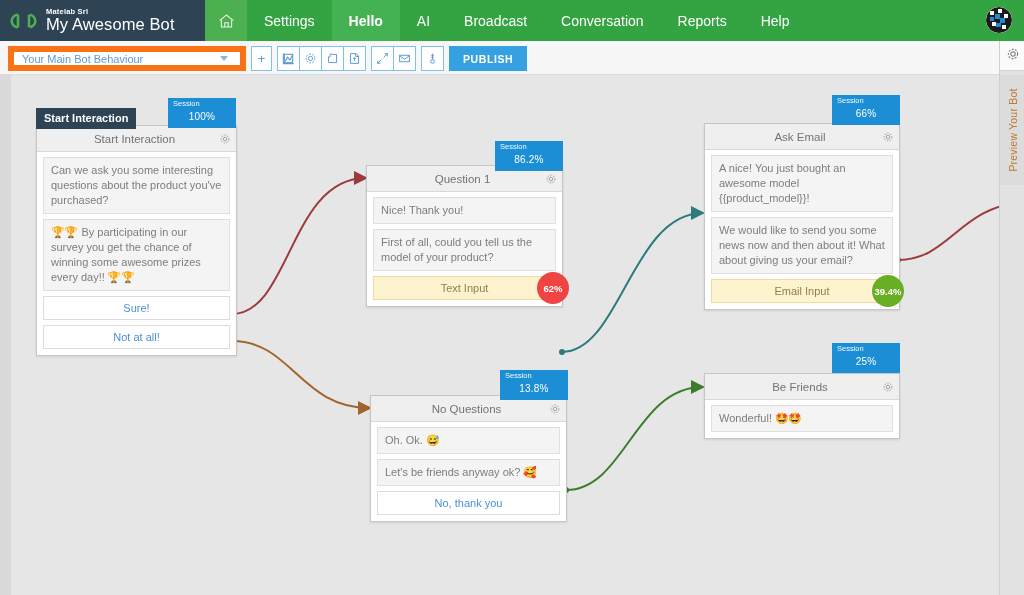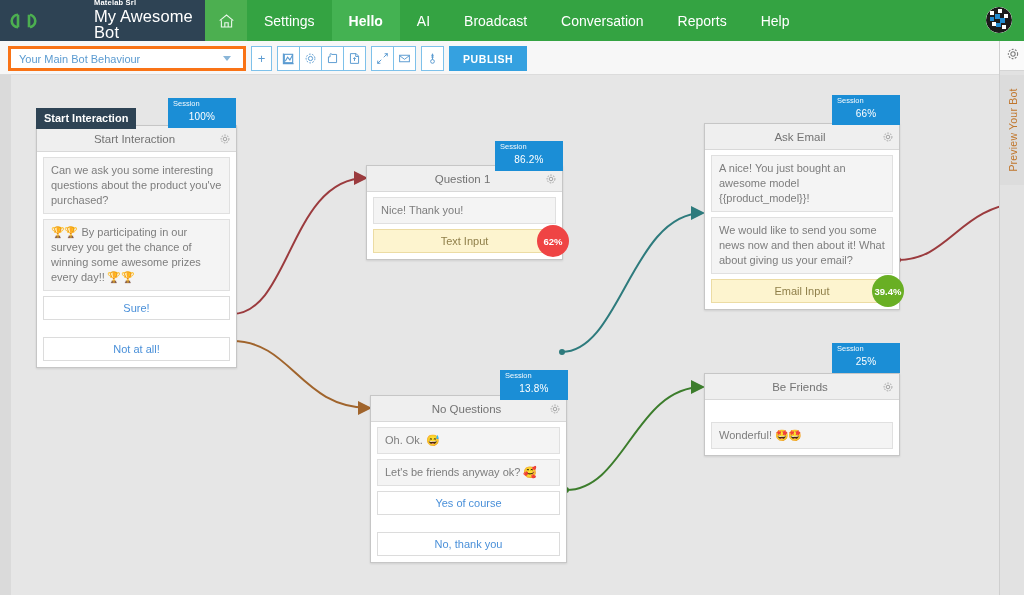--- a/index.html
+++ b/index.html
@@ -27,21 +27,21 @@
     display: flex; align-items: center;
     padding-left: 9px;
     position: relative;
   }
   .brand-logo {
     width: 30px; height: 20px;
     margin-right: 7px;
     flex: 0 0 auto;
     display: flex; align-items: center;
   }
-  .brand-text { line-height: 1; padding-bottom: 1px; margin-left: 48px; }
+  .brand-text { line-height: 1; padding-bottom: 1px; }
   .brand-sub {
     font-size: 7.5px; color: #ffffff;
     letter-spacing: .2px; display: block;
     font-weight: bold; margin-bottom: 1px;
   }
   .brand-title {
     font-size: 16.5px; color: #ffffff;
     display: block; font-weight: normal;
     letter-spacing: .1px;
   }
@@ -72,21 +72,21 @@
     background: #f7f7f7;
     border-bottom: 1px solid #dcdcdc;
     z-index: 55;
   }
   .toolbar-inner {
     position: absolute; left: 8px; top: 5px;
     display: flex; align-items: center; height: 25px;
   }
   .behaviour-select {
     width: 238px; height: 25px;
-    border: 3px solid #f97316;
+    border: 6px solid #f97316;
     background: #ffffff;
     display: flex; align-items: center;
     padding: 0 12px 0 8px;
     font-size: 11px; color: #5b9bd1;
     cursor: pointer;
   }
   .behaviour-select .label { flex: 1 1 auto; }
   .caret-down {
     width: 0; height: 0;
     border-left: 4px solid transparent;
@@ -167,21 +167,21 @@
   }
   .opt {
     background: #ffffff;
     border: 1px solid #dcdcdc;
     padding: 5px 7px;
     font-size: 11px; color: #4a90d9;
     text-align: center;
     margin-bottom: 5px;
     cursor: pointer;
   }
-  .opt:last-child, .bubble:last-child { margin-bottom: 0; margin-top: 17px; }
+  .opt:last-child, .bubble:last-child { margin-bottom: 0; }
   .input-row {
     position: relative;
     background: #fdf4cf;
     border: 1px solid #ecdca4;
     padding: 5px 16px;
     font-size: 11px; color: #8f7f4a;
     text-align: center;
     cursor: pointer;
   }
   .pct-circle {
@@ -475,20 +475,21 @@
         <span class="node-title">Question 1</span>
         <span class="node-gear">
           <svg width="12" height="12" viewBox="0 0 16 16" fill="none" stroke="#9a9a9a" stroke-width="1.2">
             <circle cx="8" cy="8" r="2.4"></circle>
             <circle cx="8" cy="8" r="5.2" stroke-dasharray="2.2 1.6"></circle>
           </svg>
         </span>
       </div>
       <div class="node-body">
         <div class="bubble">Nice! Thank you!</div>
+        <div class="bubble">First of all, could you tell us the model of your product?</div>
         <div class="input-row">
           <span>Text Input</span>
           <span class="pct-circle" style="background:#ef4444;">62%</span>
         </div>
       </div>
     </div>
 
     <div class="session-badge" style="left:832px; top:20px;">
       <span class="sb-label">Session</span>
       <span class="sb-val">66%</span>
@@ -523,21 +524,20 @@
         <span class="node-gear">
           <svg width="12" height="12" viewBox="0 0 16 16" fill="none" stroke="#9a9a9a" stroke-width="1.2">
             <circle cx="8" cy="8" r="2.4"></circle>
             <circle cx="8" cy="8" r="5.2" stroke-dasharray="2.2 1.6"></circle>
           </svg>
         </span>
       </div>
       <div class="node-body">
         <div class="bubble">Oh. Ok. 😅</div>
         <div class="bubble">Let's be friends anyway ok? 🥰</div>
-        <div class="opt">Yes of course</div>
         <div class="opt">No, thank you</div>
       </div>
     </div>
 
     <div class="session-badge" style="left:832px; top:268px;">
       <span class="sb-label">Session</span>
       <span class="sb-val">25%</span>
     </div>
     <div class="node" style="left:704px; top:298px; width:196px;">
       <div class="node-head">

